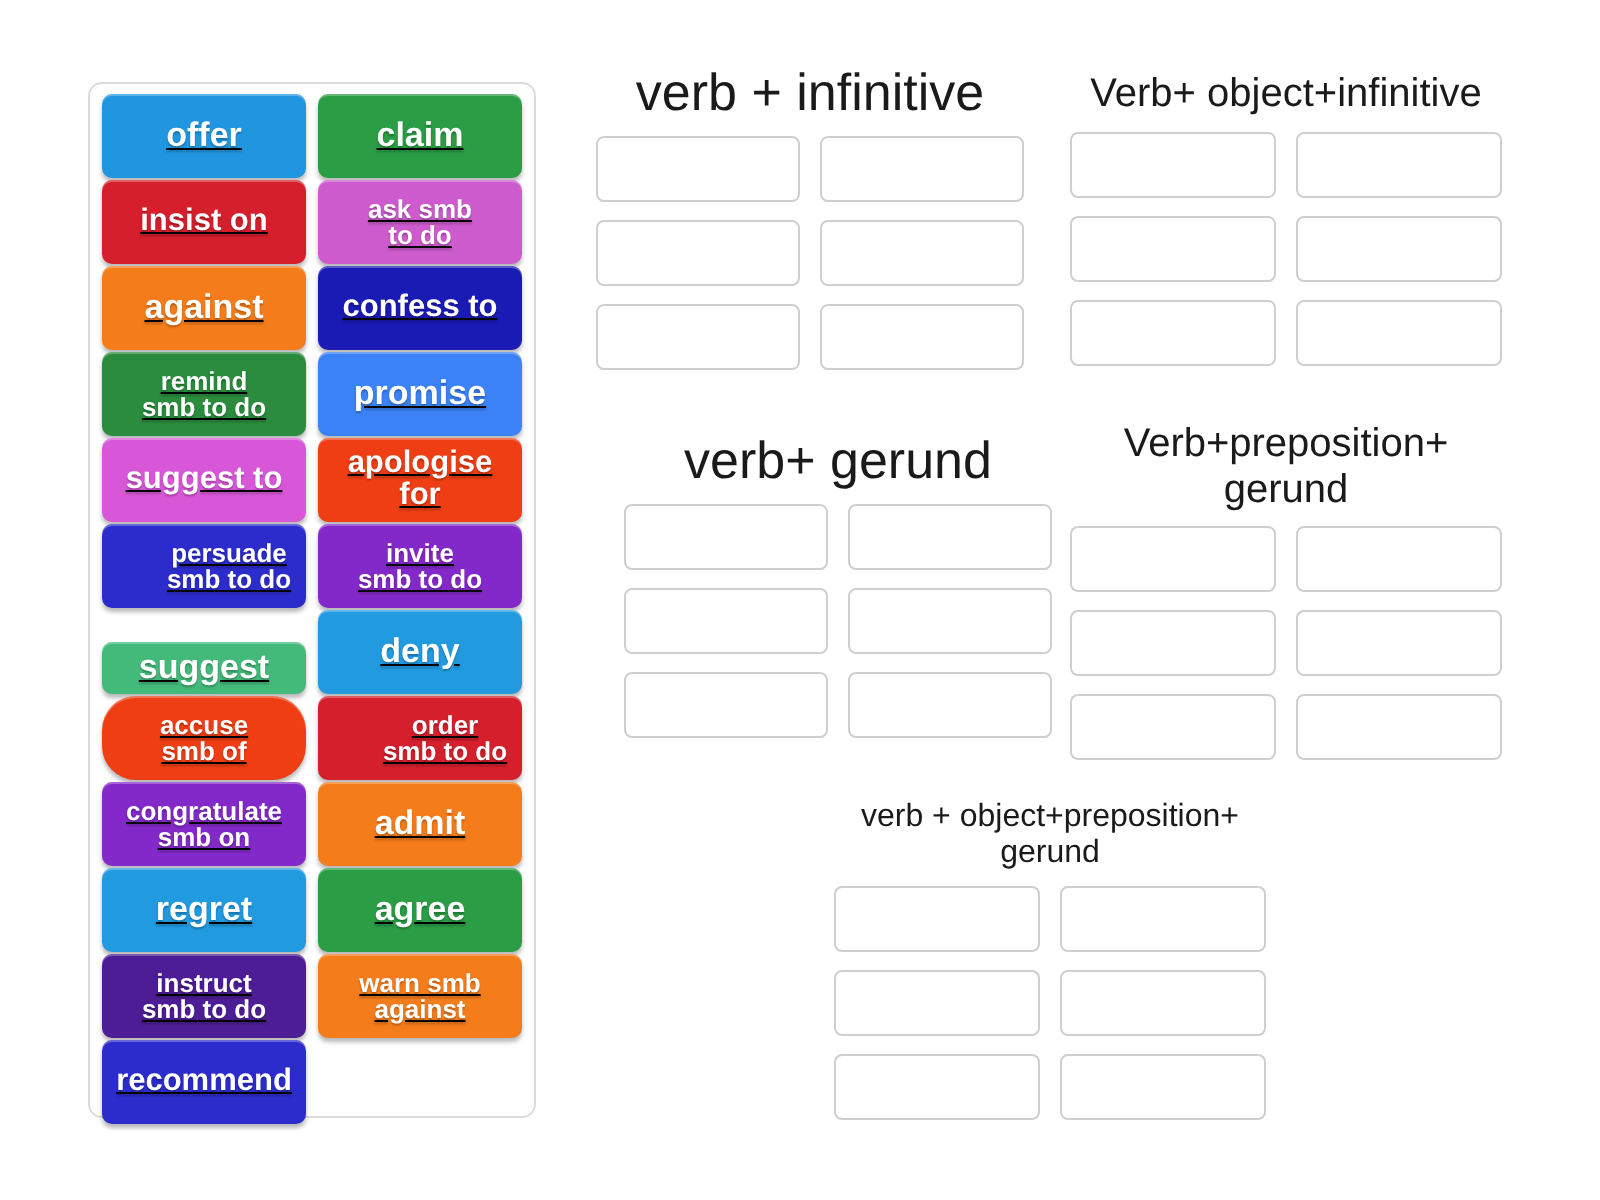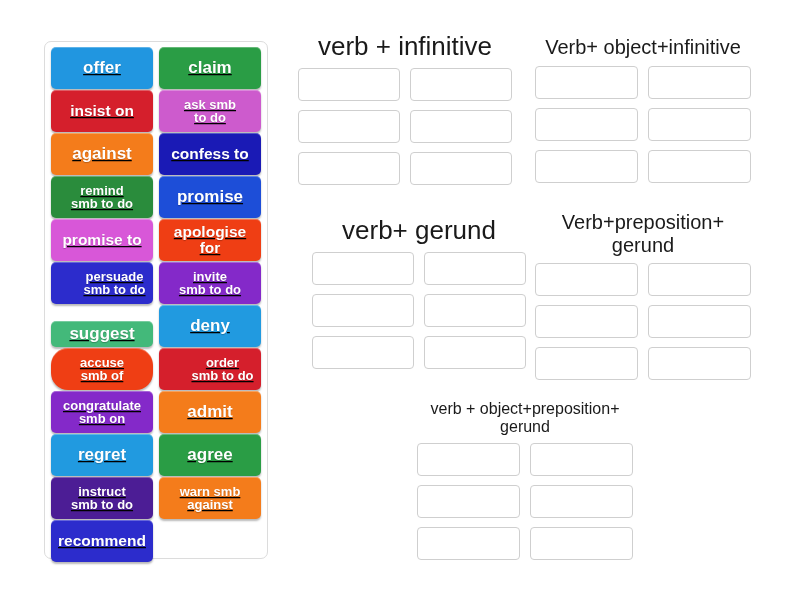--- a/index.html
+++ b/index.html
@@ -97,22 +97,22 @@
 
   <div id="tile-bank">
     <div class="tile-grid">
         <div class="tile one-line" style="background: rgb(33, 150, 224);">offer</div>
         <div class="tile one-line" style="background: rgb(42, 157, 69);">claim</div>
         <div class="tile tight" style="background: rgb(213, 31, 44);">insist on</div>
         <div class="tile two-line" style="background: rgb(205, 91, 205);">ask smb<br>to do</div>
         <div class="tile one-line" style="background: rgb(244, 124, 27);">against</div>
         <div class="tile tight" style="background: rgb(26, 26, 181);">confess to</div>
         <div class="tile two-line" style="background: rgb(42, 140, 60);">remind<br>smb to do</div>
-        <div class="tile one-line" style="background: #1d4ed8;">promise</div>
-        <div class="tile tight" style="background: rgb(216, 87, 216);">promise to</div>
+        <div class="tile one-line" style="background: #3b82f6;">promise</div>
+        <div class="tile tight" style="background: rgb(216, 87, 216);">suggest to</div>
         <div class="tile tight" style="background: rgb(239, 62, 20);">apologise for</div>
         <div class="tile two-line" style="background: rgb(44, 44, 204); padding-left: 28px;">persuade<br>smb to do</div>
         <div class="tile two-line" style="background: rgb(132, 41, 201);">invite<br>smb to do</div>
         <div class="tile one-line" style="background: rgb(67, 185, 122); margin-top: 16px;">suggest</div>
         <div class="tile one-line" style="background: rgb(33, 154, 224);">deny</div>
         <div class="tile two-line" style="background: rgb(239, 62, 20); border-radius: 17px;">accuse<br>smb of</div>
         <div class="tile two-line" style="background: rgb(213, 31, 44); padding-left: 28px;">order<br>smb to do</div>
         <div class="tile two-line" style="background: rgb(132, 41, 201);">congratulate<br>smb on</div>
         <div class="tile one-line" style="background: rgb(244, 124, 27);">admit</div>
         <div class="tile one-line" style="background: rgb(33, 154, 224);">regret</div>

